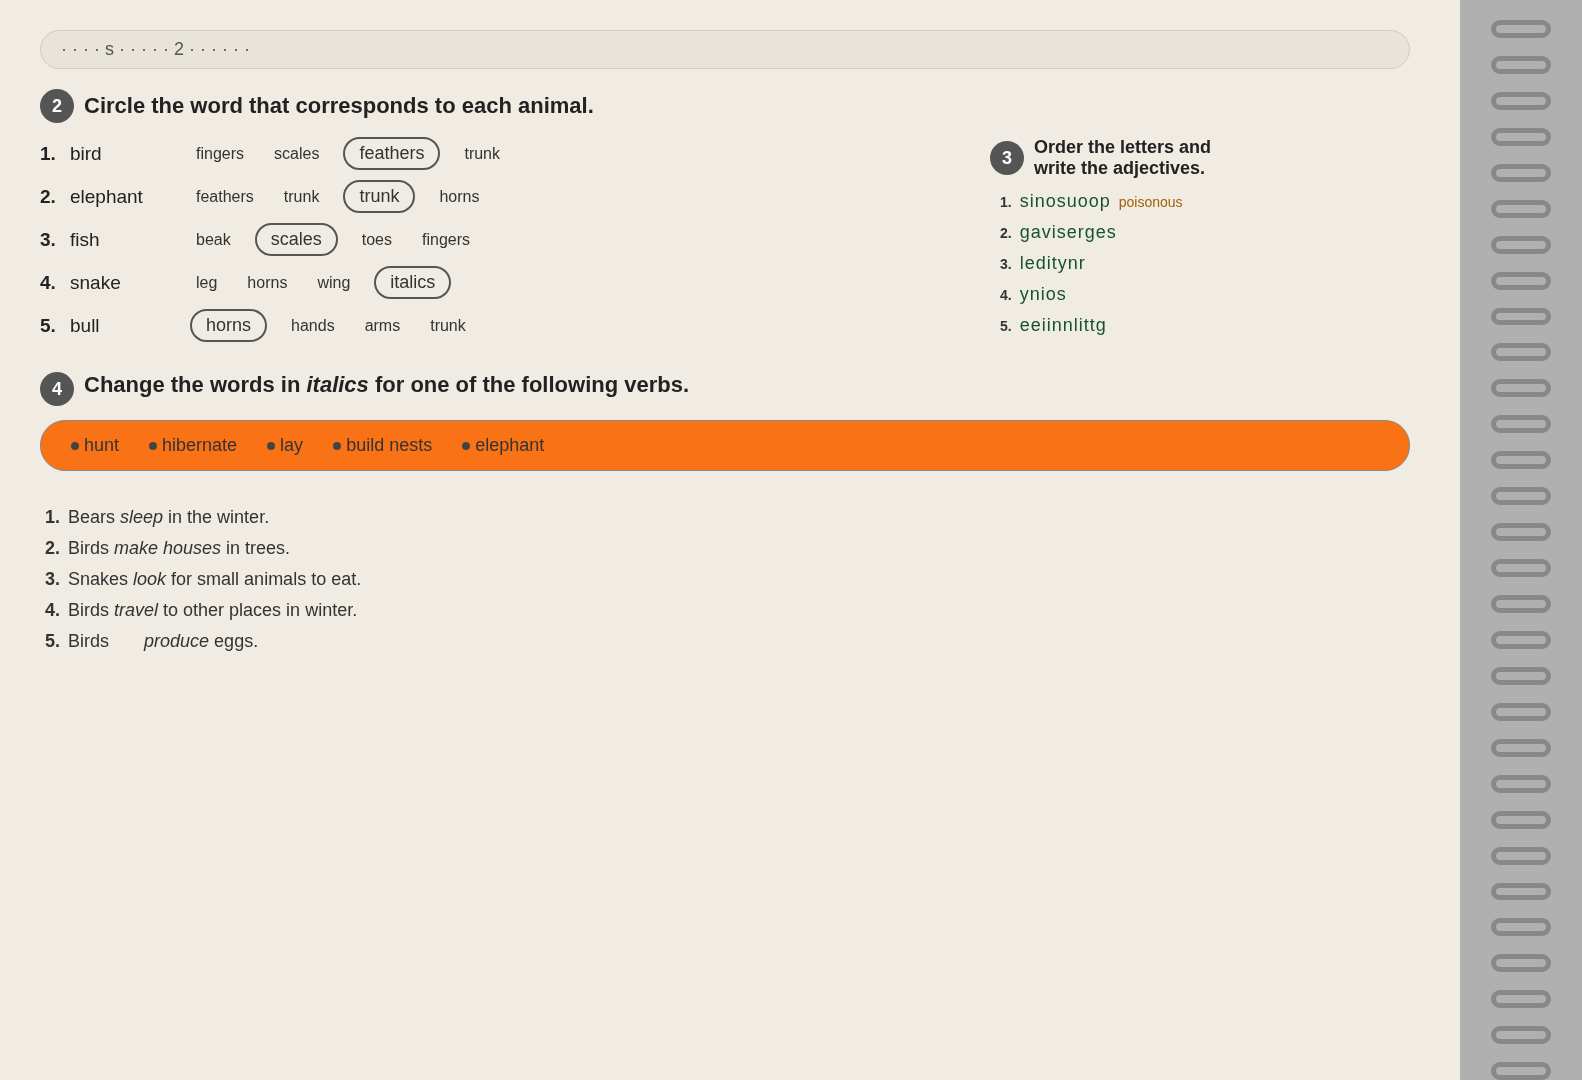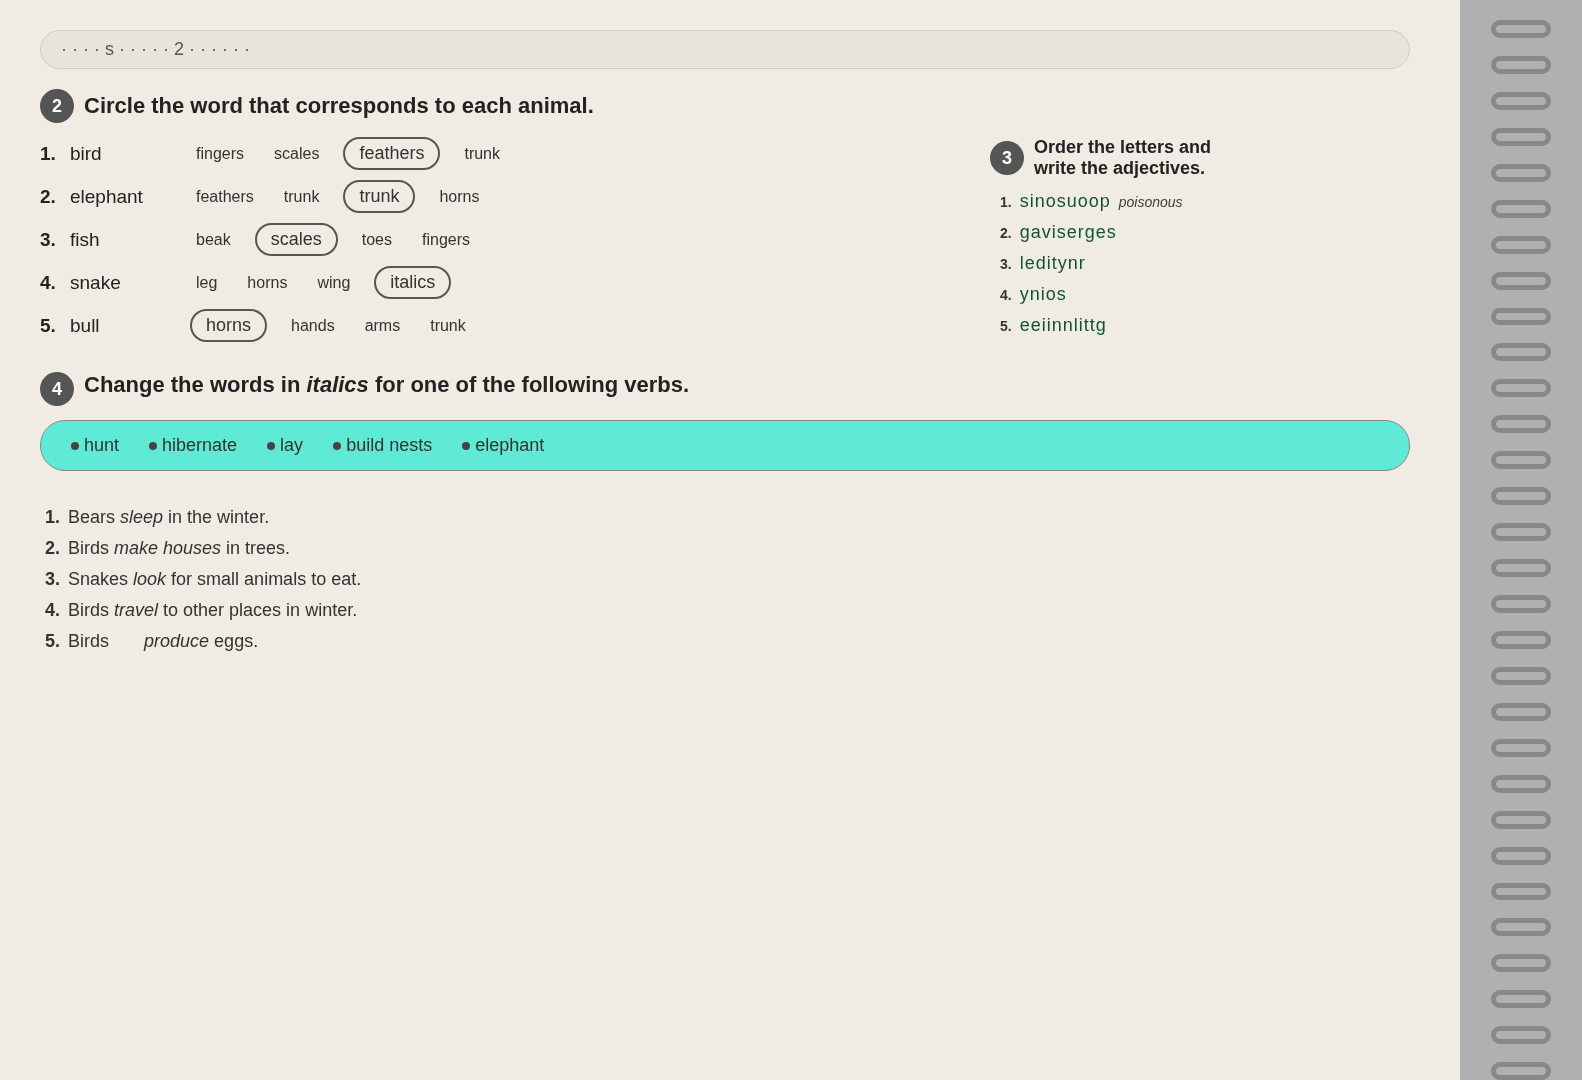--- a/index.html
+++ b/index.html
@@ -177,34 +177,33 @@
     }
 
     .adj-scrambled {
       font-size: 18px;
       color: #14532d;
       letter-spacing: 1px;
     }
 
     .adj-answer {
       font-size: 14px;
-      color: #404040;
-      font-style: italic;
+      color: #a16207;
     }
 
     .section-4 {
       margin-top: 18px;
     }
 
     .verbs-box {
       border: 1.5px solid #888;
       border-radius: 25px;
       padding: 14px 30px;
       margin-bottom: 20px;
-      background: #5eead4;
+      background: #f97316;
       display: flex;
       flex-wrap: wrap;
       gap: 24px 30px;
       align-items: center;
     }
 
     .verb-item {
       font-size: 18px;
       color: #333;
       display: flex;

